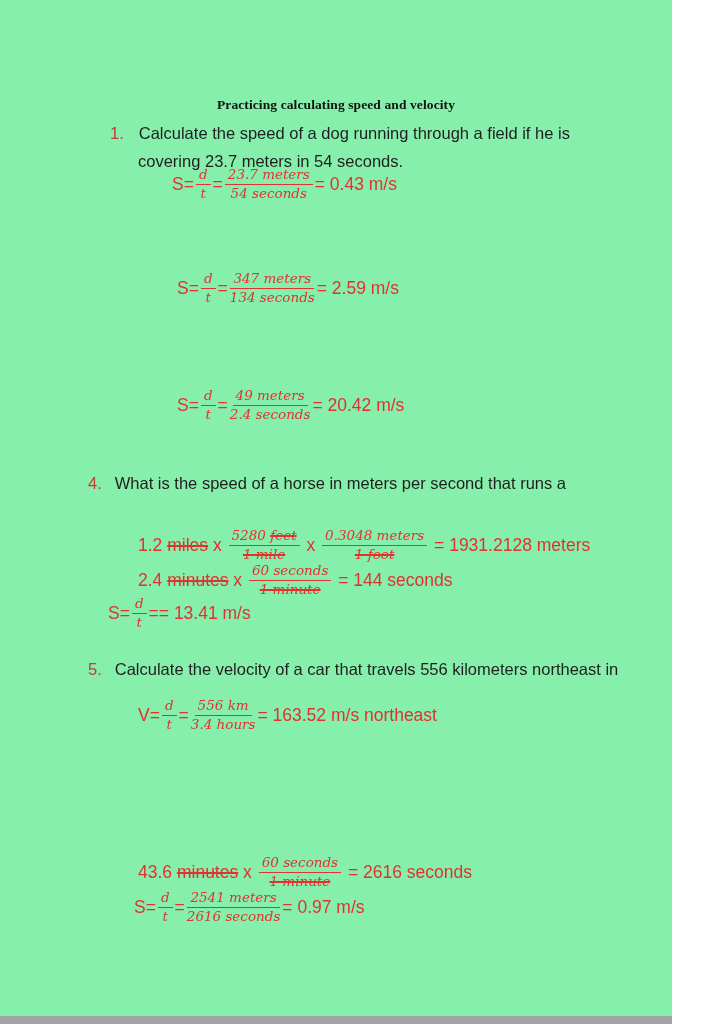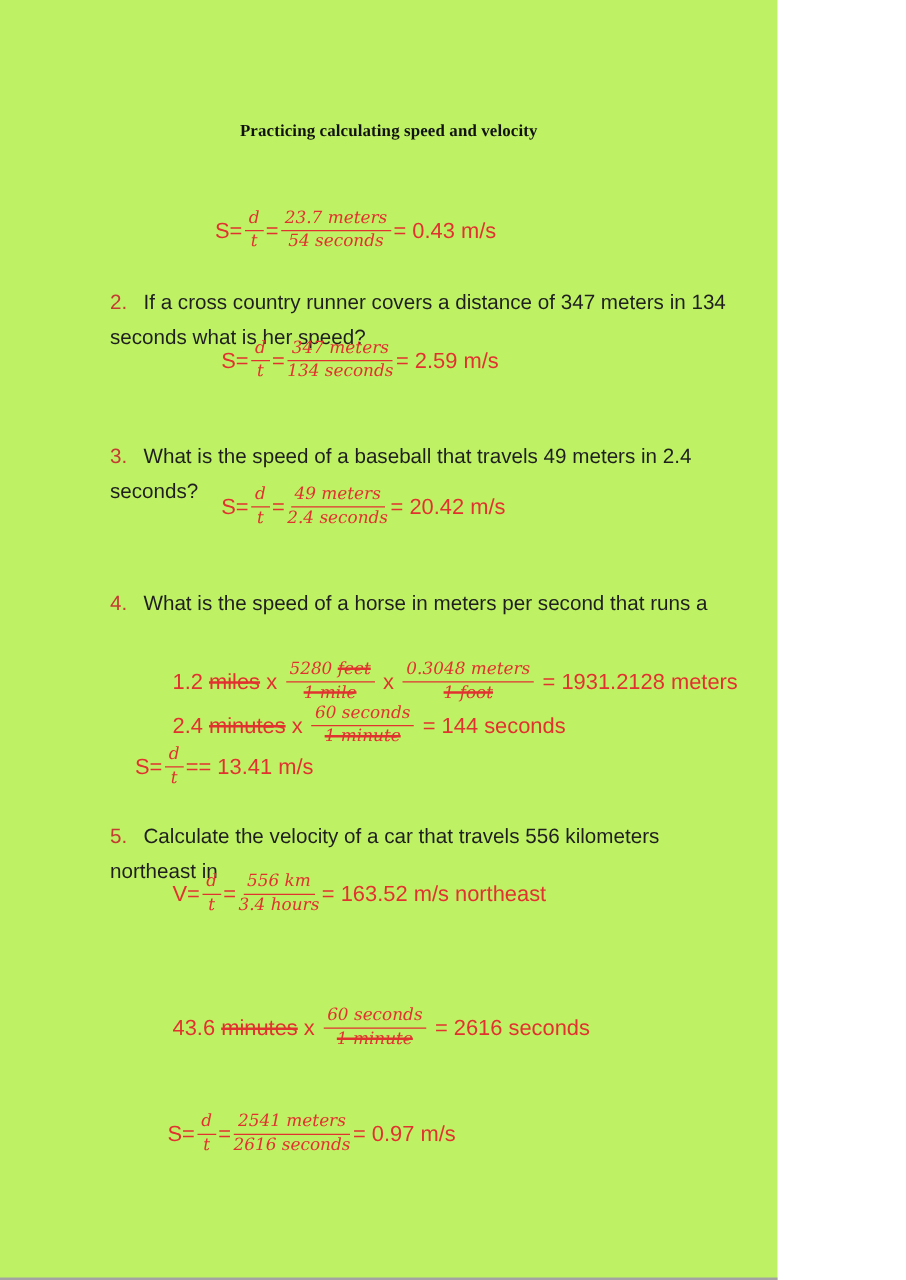--- a/index.html
+++ b/index.html
@@ -3,23 +3,23 @@
 <meta charset="utf-8">
 <style>
   :root{
     --text:#1f1f1f;
     --numred:#c53c32;
     --workred:#e23230;
     --titlecol:#111111;
   }
   html,body{margin:0;padding:0;background:#ffffff;}
   .page{
-    position:relative;width:622px;height:1024px;background:#bef264;
+    position:relative;width:672px;height:1024px;background:#86efac;
     overflow:hidden;font-family:"Liberation Sans",sans-serif;color:var(--text);
-    box-sizing:border-box;border-bottom:2px solid #a3a3a3;
+    box-sizing:border-box;border-bottom:8px solid #a3a3a3;
   }
   .title{
     position:absolute;top:97px;left:0;width:100%;text-align:center;
     font-family:"Liberation Serif",serif;font-weight:bold;font-size:13.5px;
     color:var(--titlecol);letter-spacing:0.1px;
   }
   .prob{
     position:absolute;left:88px;right:36px;
     font-size:16.5px;line-height:28px;
   }
@@ -45,42 +45,39 @@
   .frac span{white-space:pre;}
   .struck{text-decoration:line-through;text-decoration-thickness:1.5px;}
 </style>
 </head>
 <body>
 
 <div class="page">
 
   <div class="title">Practicing calculating speed and velocity</div>
 
+  <section class="prob p1" style="top:119px">
+    <p><span class="pnum">1.</span><span class="plines"><span>Calculate the speed of a dog running through a field if he is</span><span class="blk">covering 23.7 meters in 54 seconds.</span></span></p>
+  </section>
   <div class="work" style="top:167px;left:172px">
       <span>S=</span>
       <span class="frac"><span class="num"><span>d</span></span><span class="den"><span>t</span></span></span>
       <span>=</span>
       <span class="frac"><span class="num"><span>23.7 meters</span></span><span class="den"><span>54 seconds</span></span></span>
       <span>= 0.43 m/s</span>
     </div>
 
-  <section class="prob" style="top:228px">
-    <p><span class="pnum">2.</span><span class="plines"><span>If a cross country runner covers a distance of 347 meters in 134</span><span class="blk">seconds what is her speed?</span></span></p>
-  </section>
   <div class="work" style="top:271px;left:177px">
       <span>S=</span>
       <span class="frac"><span class="num"><span>d</span></span><span class="den"><span>t</span></span></span>
       <span>=</span>
       <span class="frac"><span class="num"><span>347 meters</span></span><span class="den"><span>134 seconds</span></span></span>
       <span>= 2.59 m/s</span>
     </div>
 
-  <section class="prob" style="top:351px">
-    <p><span class="pnum">3.</span><span class="plines"><span>What is the speed of a baseball that travels 49 meters in 2.4</span><span class="blk">seconds?</span></span></p>
-  </section>
   <div class="work" style="top:388px;left:177px">
       <span>S=</span>
       <span class="frac"><span class="num"><span>d</span></span><span class="den"><span>t</span></span></span>
       <span>=</span>
       <span class="frac"><span class="num"><span>49 meters</span></span><span class="den"><span>2.4 seconds</span></span></span>
       <span>= 20.42 m/s</span>
     </div>
 
   <section class="prob" style="top:469px">
     <p><span class="pnum">4.</span><span class="plines"><span>What is the speed of a horse in meters per second that runs a</span></span></p>
@@ -112,21 +109,21 @@
     <p><span class="pnum">5.</span><span class="plines"><span>Calculate the velocity of a car that travels 556 kilometers northeast in</span></span></p>
   </section>
   <div class="work" style="top:698px;left:138px">
       <span>V=</span>
       <span class="frac"><span class="num"><span>d</span></span><span class="den"><span>t</span></span></span>
       <span>=</span>
       <span class="frac"><span class="num"><span>556 km</span></span><span class="den"><span>3.4 hours</span></span></span>
       <span>= 163.52 m/s northeast</span>
     </div>
 
-  <div class="work" style="top:805px;left:138px">
+  <div class="work" style="top:855px;left:138px">
       <span>43.6 </span>
       <span class="struck">minutes</span>
       <span> x </span>
       <span class="frac"><span class="num"><span>60 seconds</span></span><span class="den"><span class="struck">1 minute</span></span></span>
       <span> = 2616 seconds</span>
     </div>
   <div class="work" style="top:890px;left:134px">
       <span>S=</span>
       <span class="frac"><span class="num"><span>d</span></span><span class="den"><span>t</span></span></span>
       <span>=</span>

